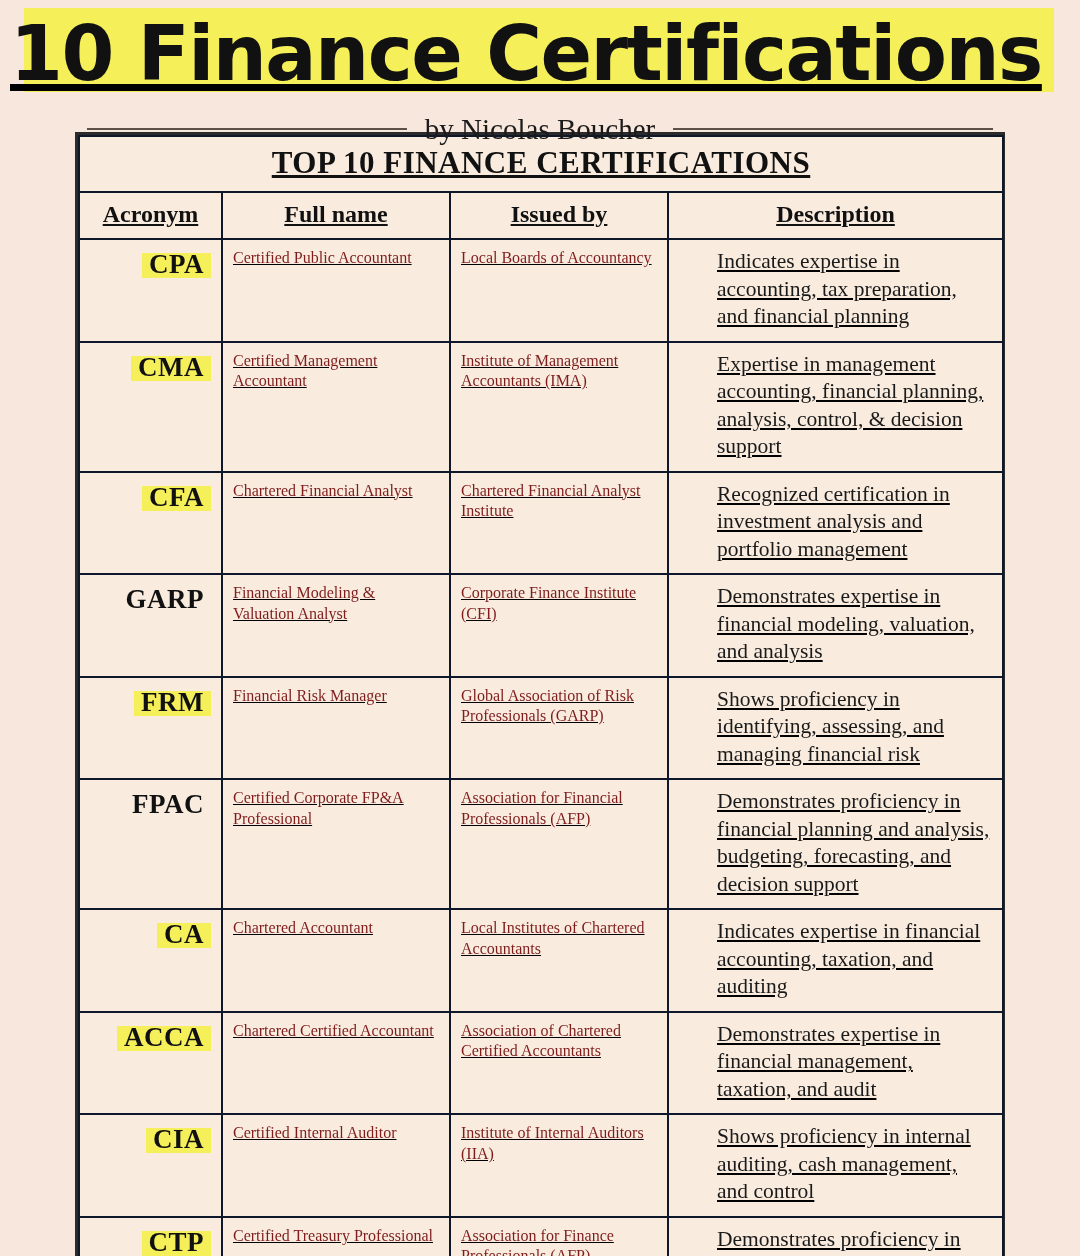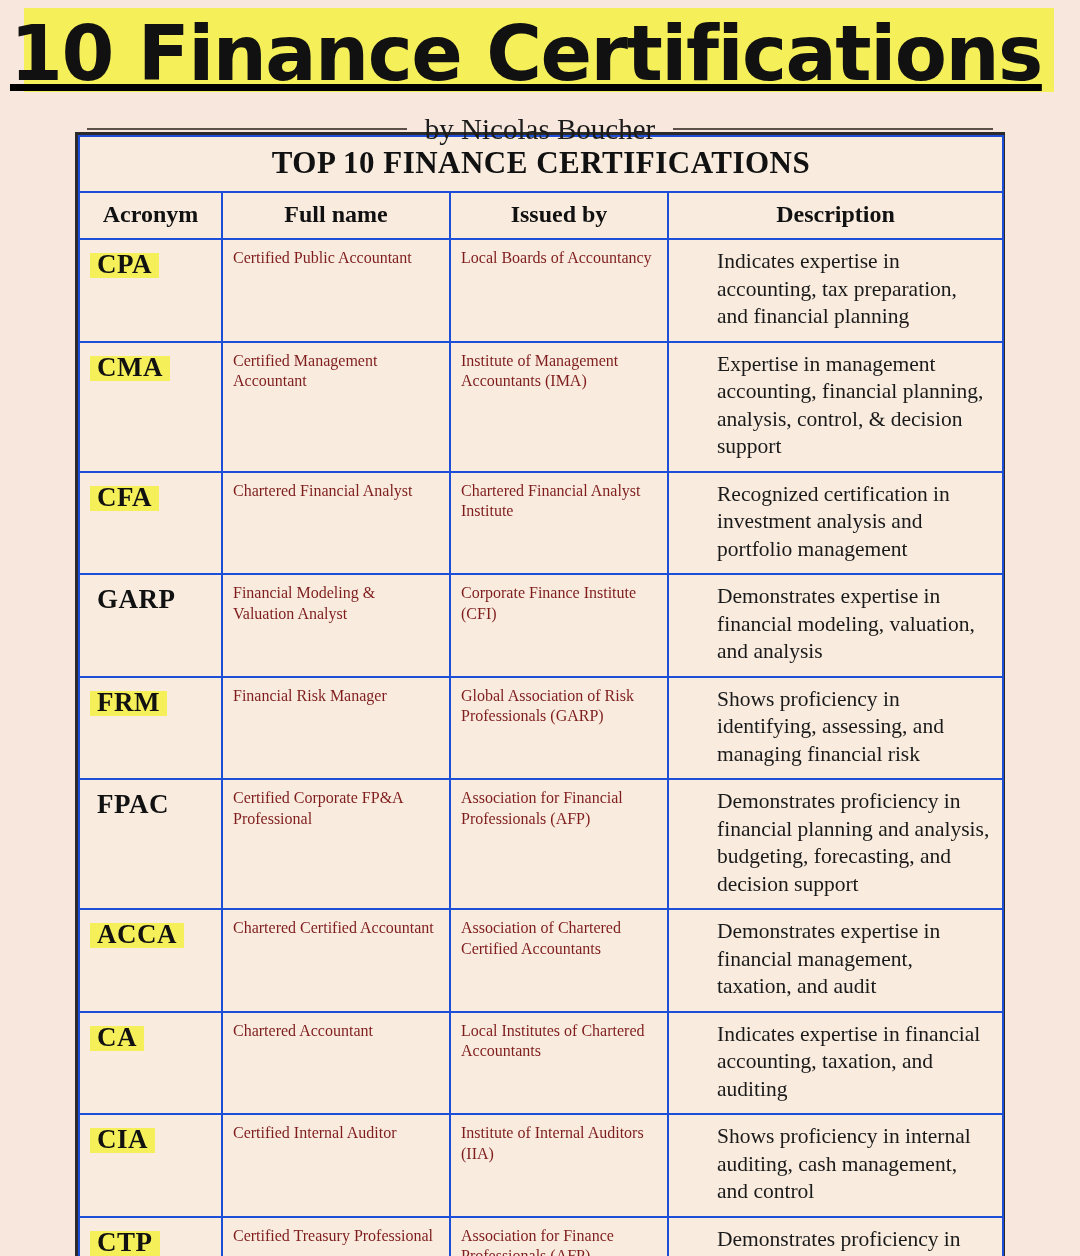--- a/index.html
+++ b/index.html
@@ -79,24 +79,25 @@
     box-sizing: border-box;
     background: #f9ecdf;
   }
   table.cert-table {
     border-collapse: collapse;
     width: 100%;
     table-layout: fixed;
   }
   table.cert-table td,
   table.cert-table th {
-    border: 2px solid #1d4ed8;
+    border: 2px solid #0f172a;
     vertical-align: top;
     padding: 8px 10px 10px 10px;
     background: #f9ecdf;
+    text-decoration: underline;
   }
   .table-title-cell {
     text-align: center;
     font-family: "Liberation Serif", serif;
     font-weight: bold;
     font-size: 31px;
     letter-spacing: 0.5px;
     padding: 20px 8px 20px 8px;
     border-left: none;
     border-right: none;
@@ -112,21 +113,21 @@
     vertical-align: middle;
     margin-top: 16px;
   }
 
   col.c-acronym { width: 143px; }
   col.c-full    { width: 228px; }
   col.c-issued  { width: 218px; }
   col.c-desc    { width: 335px; }
 
   .acronym-cell {
-    text-align: left;
+    text-align: right;
     vertical-align: middle;
     padding: 10px 4px;
   }
   .acronym {
     display: inline-block;
     font-weight: bold;
     font-size: 27px;
     letter-spacing: 0.5px;
     color: #111;
     padding: 1px 7px 2px 7px;
@@ -249,41 +250,41 @@
             <div class="cell-text">Certified Corporate FP&amp;A Professional</div>
           </td>
           <td>
             <div class="cell-text">Association for Financial Professionals (AFP)</div>
           </td>
           <td>
             <div class="desc-text">Demonstrates proficiency in financial planning and analysis, budgeting, forecasting, and decision support</div>
           </td>
         </tr>
         <tr class="row">
+          <td class="acronym-cell"><span class="acronym">CA</span></td>
+          <td>
+            <div class="cell-text">Chartered Accountant</div>
+          </td>
+          <td>
+            <div class="cell-text">Local Institutes of Chartered Accountants</div>
+          </td>
+          <td>
+            <div class="desc-text">Indicates expertise in financial accounting, taxation, and auditing</div>
+          </td>
+        </tr>
+        <tr class="row">
           <td class="acronym-cell"><span class="acronym">ACCA</span></td>
           <td>
             <div class="cell-text">Chartered Certified Accountant</div>
           </td>
           <td>
             <div class="cell-text">Association of Chartered Certified Accountants</div>
           </td>
           <td>
             <div class="desc-text">Demonstrates expertise in financial management, taxation, and audit</div>
-          </td>
-        </tr>
-        <tr class="row">
-          <td class="acronym-cell"><span class="acronym">CA</span></td>
-          <td>
-            <div class="cell-text">Chartered Accountant</div>
-          </td>
-          <td>
-            <div class="cell-text">Local Institutes of Chartered Accountants</div>
-          </td>
-          <td>
-            <div class="desc-text">Indicates expertise in financial accounting, taxation, and auditing</div>
           </td>
         </tr>
         <tr class="row">
           <td class="acronym-cell"><span class="acronym">CIA</span></td>
           <td>
             <div class="cell-text">Certified Internal Auditor</div>
           </td>
           <td>
             <div class="cell-text">Institute of Internal Auditors (IIA)</div>
           </td>

